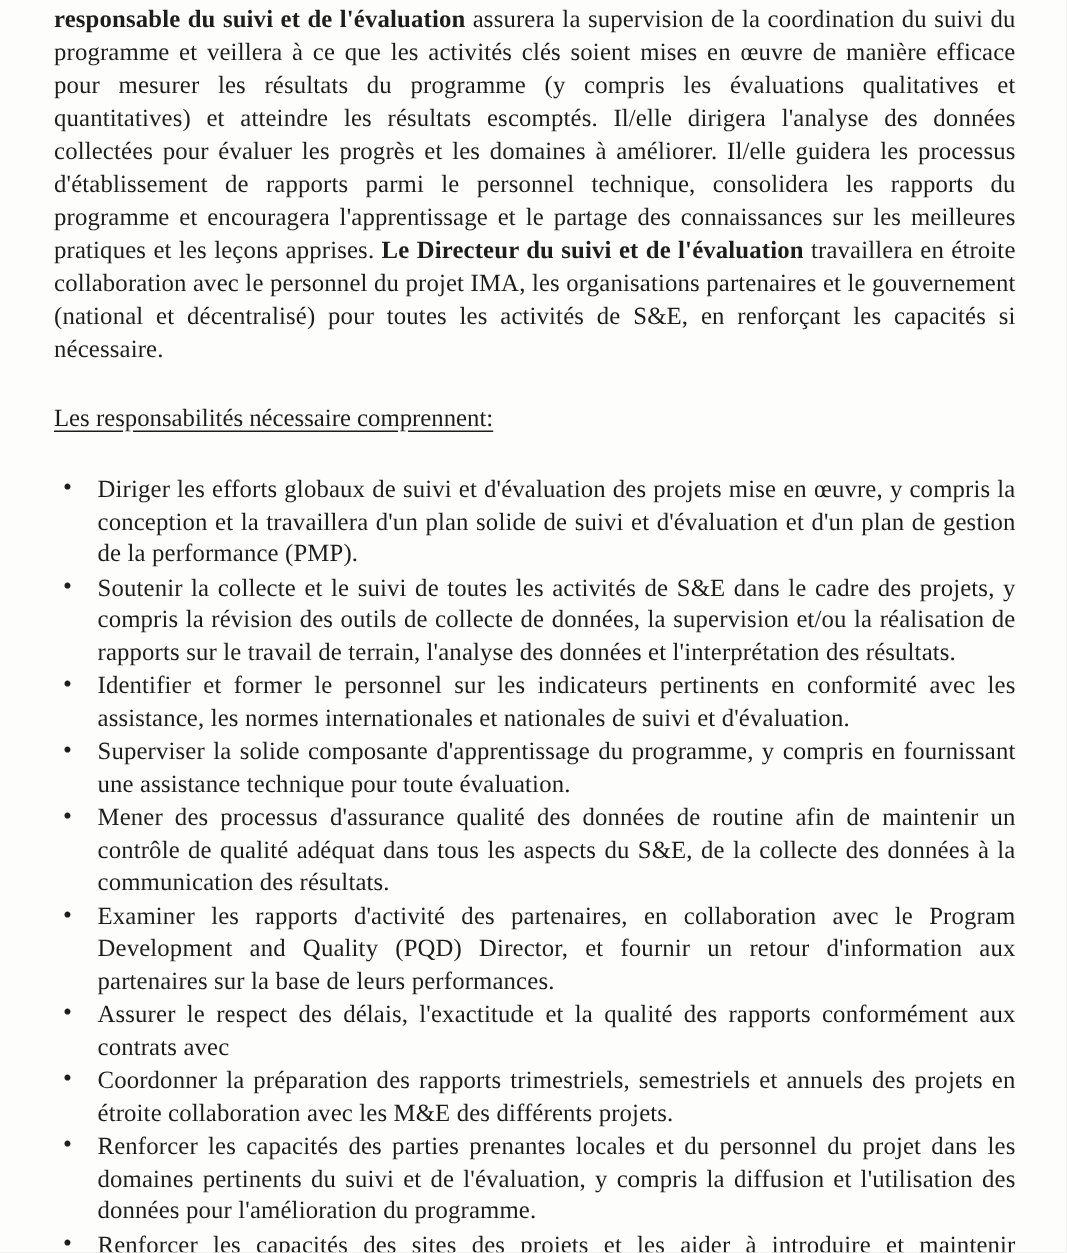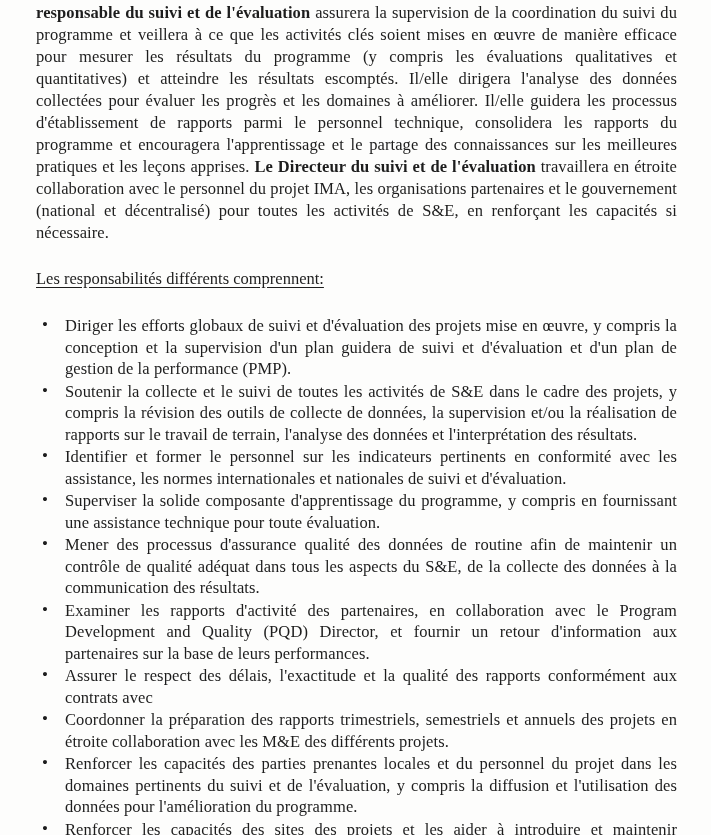--- a/index.html
+++ b/index.html
@@ -59,24 +59,24 @@
     color: #1d1d1d;
   }
 </style>
 </head>
 <body>
 
 <div class="page">
 
   <p class="intro"><b>responsable du suivi et de l'évaluation</b><span> assurera la supervision de la coordination du suivi du programme et veillera à ce que les activités clés soient mises en œuvre de manière efficace pour mesurer les résultats du programme (y compris les évaluations qualitatives et quantitatives) et atteindre les résultats escomptés. Il/elle dirigera l'analyse des données collectées pour évaluer les progrès et les domaines à améliorer. Il/elle guidera les processus d'établissement de rapports parmi le personnel technique, consolidera les rapports du programme et encouragera l'apprentissage et le partage des connaissances sur les meilleures pratiques et les leçons apprises. </span><b>Le Directeur du suivi et de l'évaluation</b><span> travaillera en étroite collaboration avec le personnel du projet IMA, les organisations partenaires et le gouvernement (national et décentralisé) pour toutes les activités de S&amp;E, en renforçant les capacités si nécessaire.</span></p>
 
-  <p class="section-heading"><span class="underlined">Les responsabilités différents comprennent:</span></p>
+  <p class="section-heading"><span class="underlined">Les responsabilités nécessaire comprennent:</span></p>
 
   <ul class="resp-list">
-    <li><span class="bullet">•</span><span>Diriger les efforts globaux de suivi et d'évaluation des projets mise en œuvre, y compris la conception et la supervision d'un plan guidera de suivi et d'évaluation et d'un plan de gestion de la performance (PMP).</span></li>
+    <li><span class="bullet">•</span><span>Diriger les efforts globaux de suivi et d'évaluation des projets mise en œuvre, y compris la conception et la travaillera d'un plan solide de suivi et d'évaluation et d'un plan de gestion de la performance (PMP).</span></li>
     <li><span class="bullet">•</span><span>Soutenir la collecte et le suivi de toutes les activités de S&amp;E dans le cadre des projets, y compris la révision des outils de collecte de données, la supervision et/ou la réalisation de rapports sur le travail de terrain, l'analyse des données et l'interprétation des résultats.</span></li>
     <li><span class="bullet">•</span><span>Identifier et former le personnel sur les indicateurs pertinents en conformité avec les assistance, les normes internationales et nationales de suivi et d'évaluation.</span></li>
     <li><span class="bullet">•</span><span>Superviser la solide composante d'apprentissage du programme, y compris en fournissant une assistance technique pour toute évaluation.</span></li>
     <li><span class="bullet">•</span><span>Mener des processus d'assurance qualité des données de routine afin de maintenir un contrôle de qualité adéquat dans tous les aspects du S&amp;E, de la collecte des données à la communication des résultats.</span></li>
     <li><span class="bullet">•</span><span>Examiner les rapports d'activité des partenaires, en collaboration avec le Program Development and Quality (PQD) Director, et fournir un retour d'information aux partenaires sur la base de leurs performances.</span></li>
     <li><span class="bullet">•</span><span>Assurer le respect des délais, l'exactitude et la qualité des rapports conformément aux contrats avec</span></li>
     <li><span class="bullet">•</span><span>Coordonner la préparation des rapports trimestriels, semestriels et annuels des projets en étroite collaboration avec les M&amp;E des différents projets.</span></li>
     <li><span class="bullet">•</span><span>Renforcer les capacités des parties prenantes locales et du personnel du projet dans les domaines pertinents du suivi et de l'évaluation, y compris la diffusion et l'utilisation des données pour l'amélioration du programme.</span></li>
     <li><span class="bullet">•</span><span>Renforcer les capacités des sites des projets et les aider à introduire et maintenir efficacement les systèmes et processus de S&amp;E des projets.</span></li>
   </ul>

